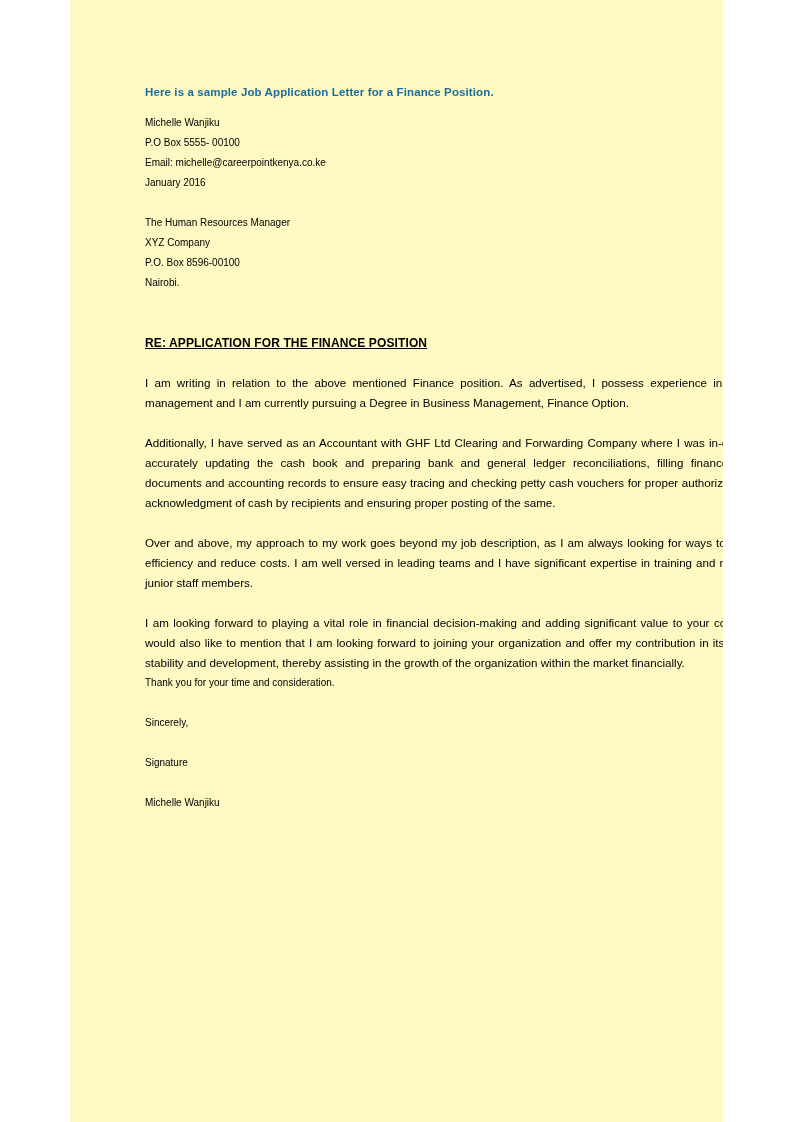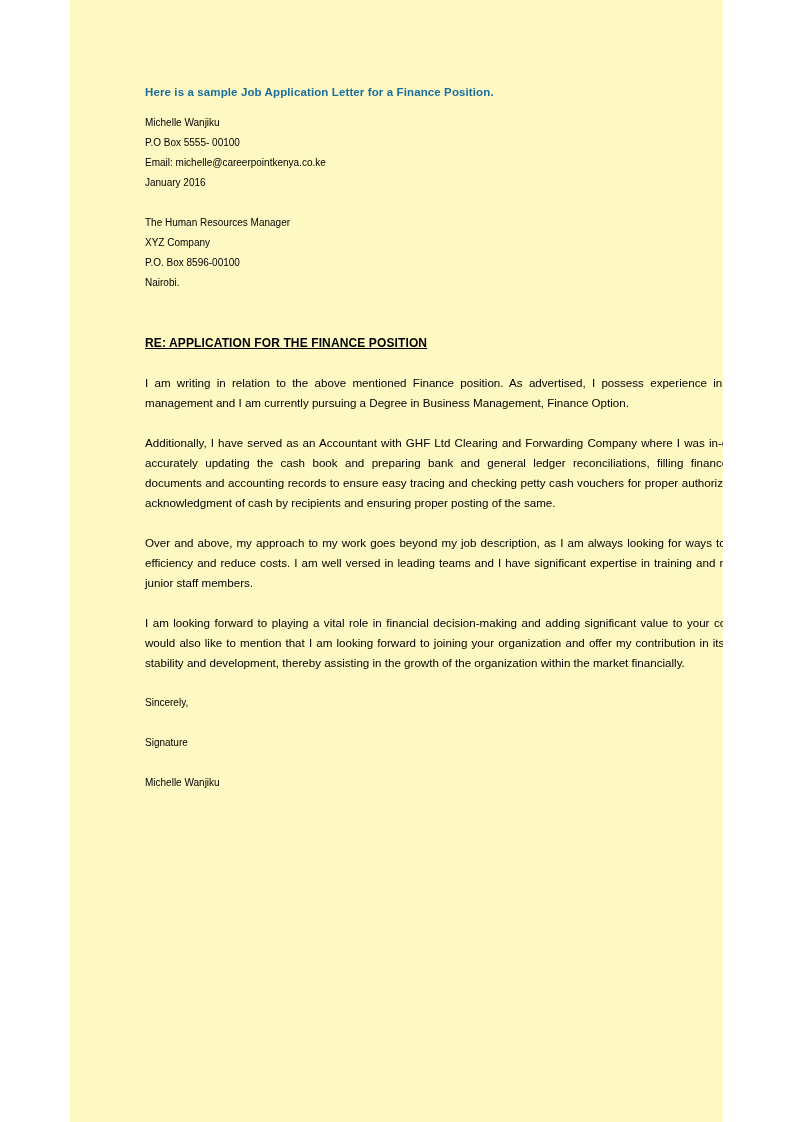--- a/index.html
+++ b/index.html
@@ -120,20 +120,21 @@
       <span class="subject">RE: APPLICATION FOR THE FINANCE POSITION</span>
     </div>
 
     <div class="block-spacer-20"></div>
 
     <p class="body-para">I am writing in relation to the above mentioned Finance position. As advertised, I possess experience in financial management and I am currently pursuing a Degree in Business Management, Finance Option.</p>
     <p class="body-para">Additionally, I have served as an Accountant with GHF Ltd Clearing and Forwarding Company where I was in-charge of accurately updating the cash book and preparing bank and general ledger reconciliations, filling finance related documents and accounting records to ensure easy tracing and checking petty cash vouchers for proper authorization and acknowledgment of cash by recipients and ensuring proper posting of the same.</p>
     <p class="body-para">Over and above, my approach to my work goes beyond my job description, as I am always looking for ways to improve efficiency and reduce costs. I am well versed in leading teams and I have significant expertise in training and mentoring junior staff members.</p>
     <p class="body-para">I am looking forward to playing a vital role in financial decision-making and adding significant value to your company. I would also like to mention that I am looking forward to joining your organization and offer my contribution in its financial stability and development, thereby assisting in the growth of the organization within the market financially.</p>
 
+    <div class="plain-line">Thank you for your time and consideration.</div>
 
     <div class="block-spacer-20"></div>
 
     <div class="plain-line">Sincerely,</div>
 
     <div class="block-spacer-20"></div>
 
     <div class="plain-line">Signature</div>
 
     <div class="block-spacer-20"></div>

